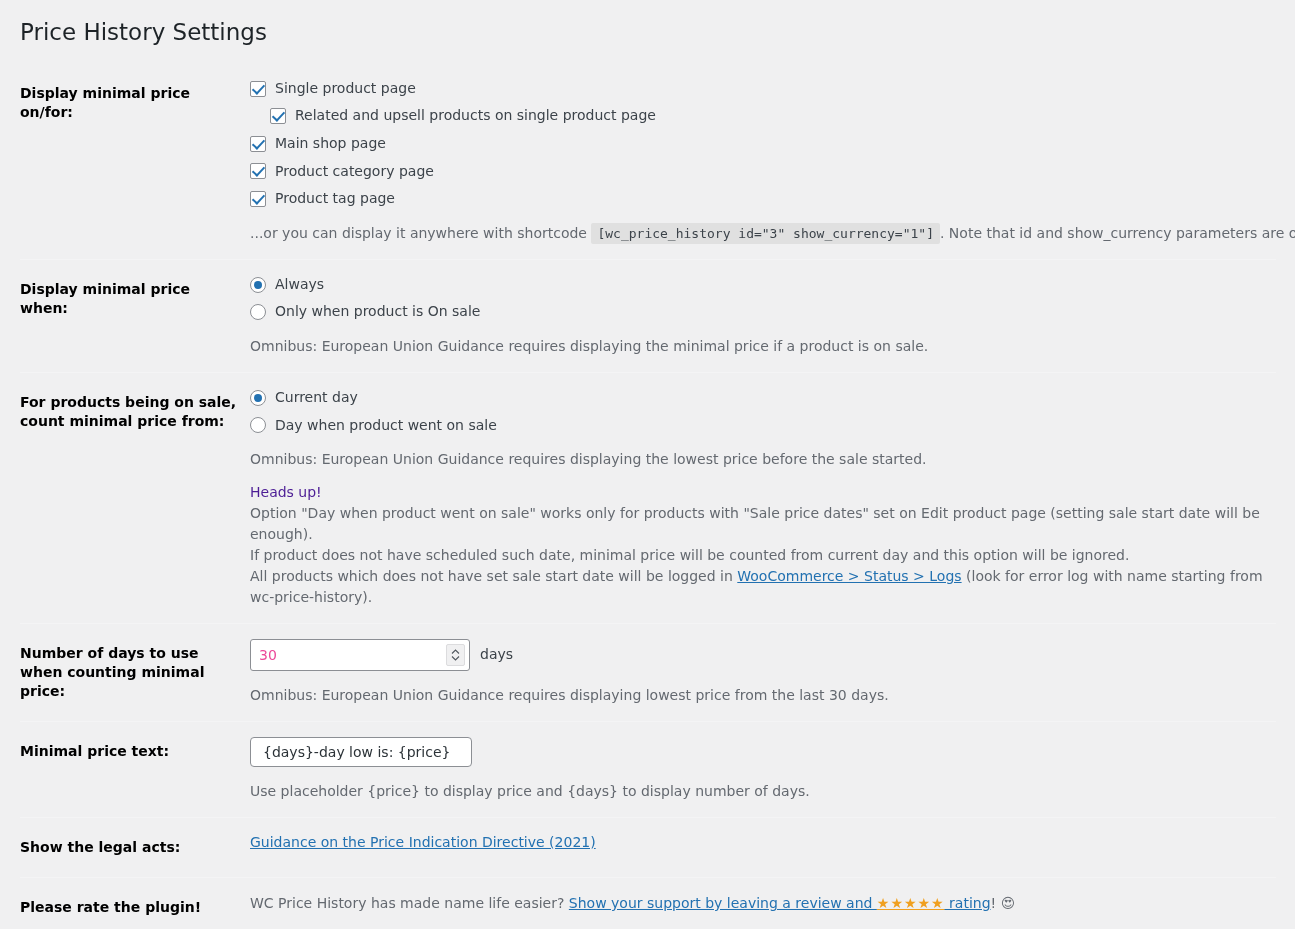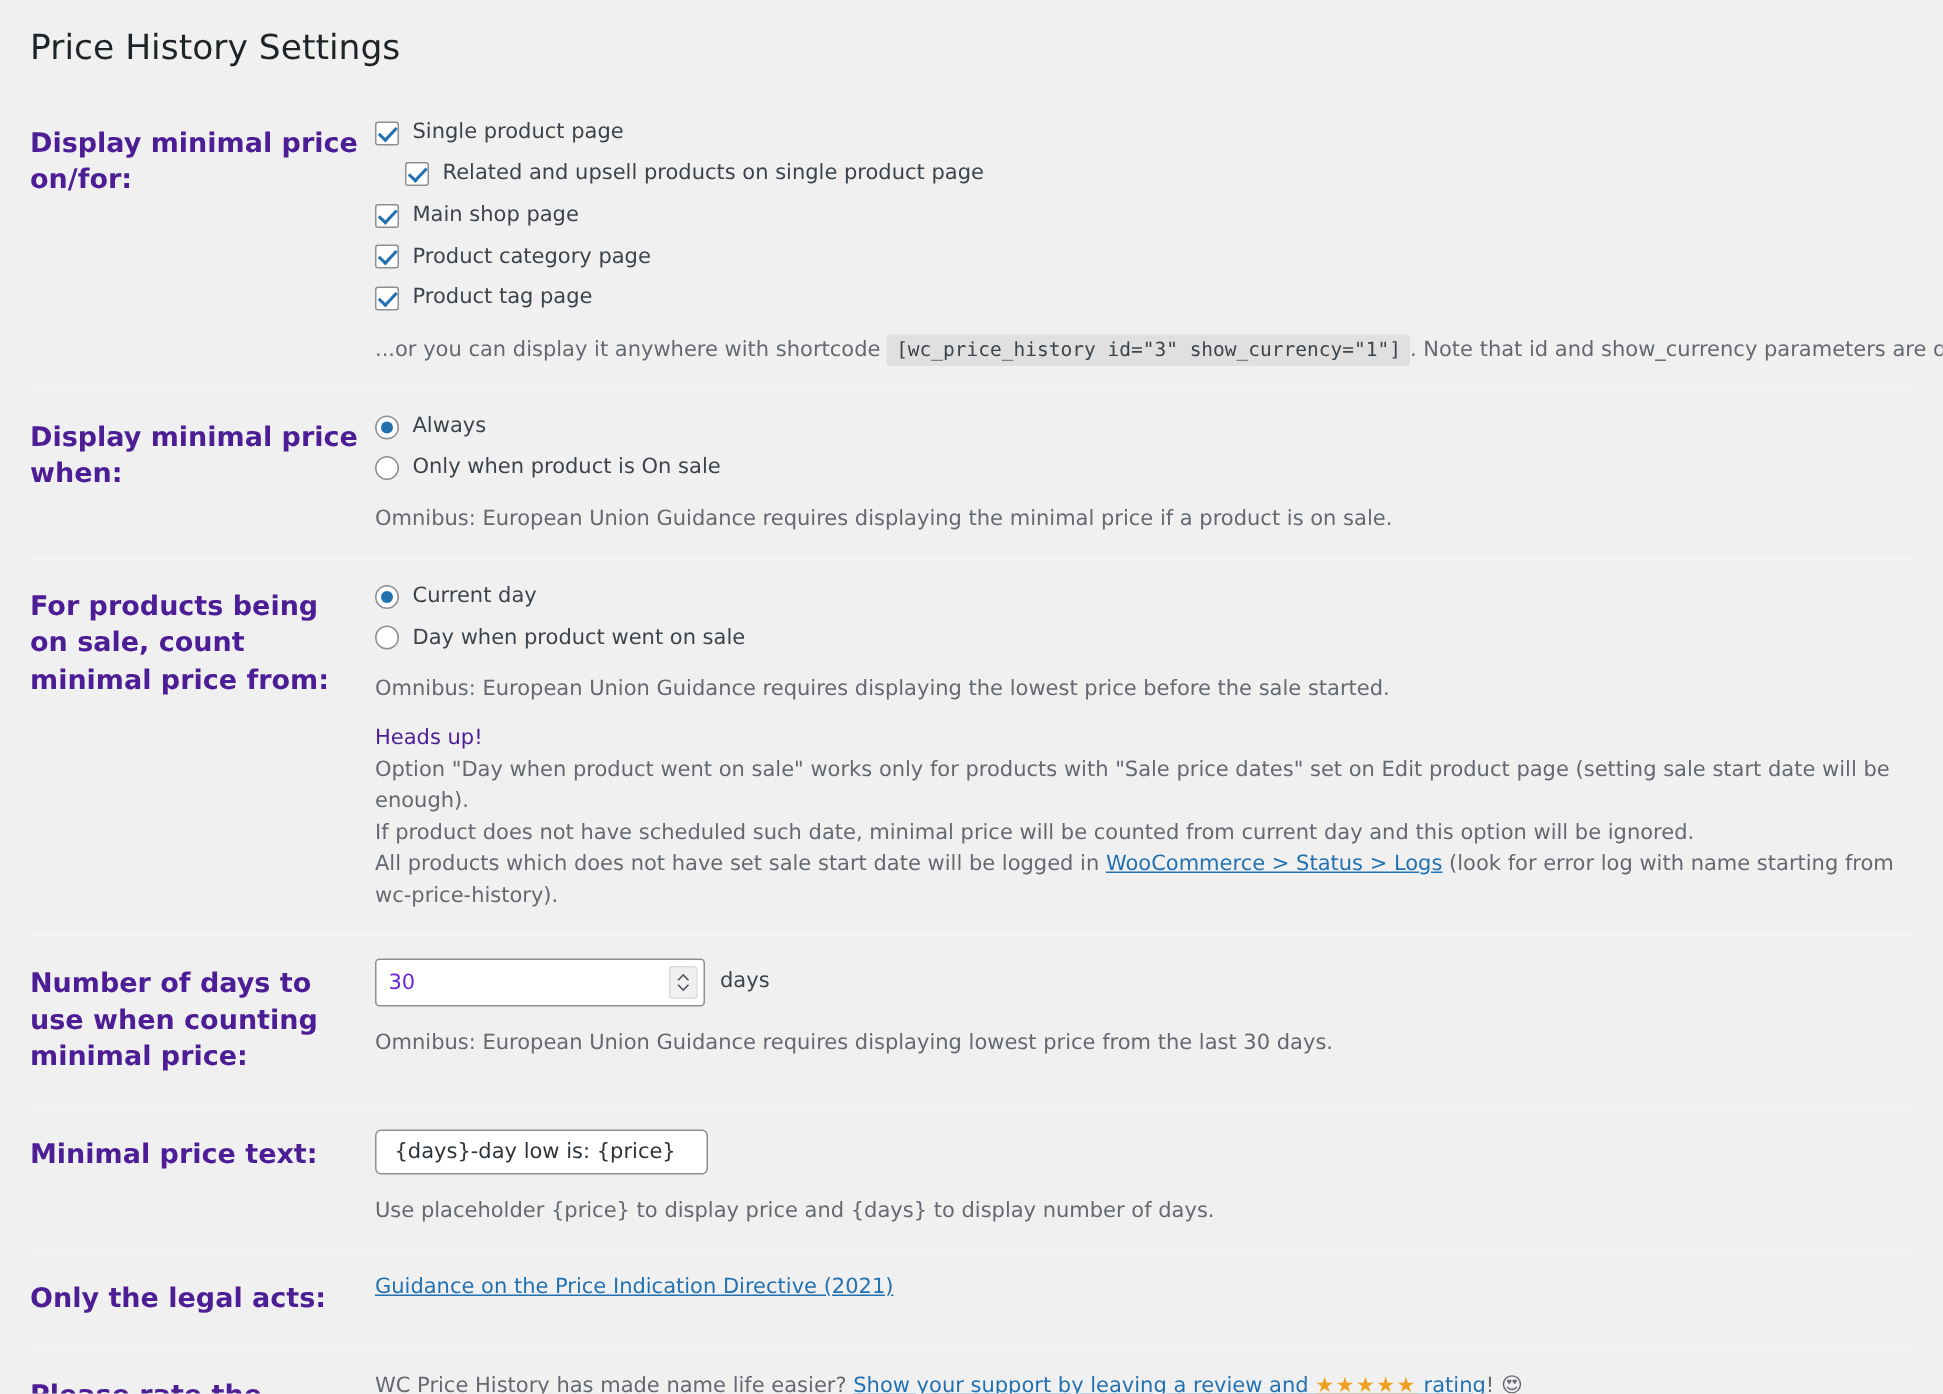--- a/index.html
+++ b/index.html
@@ -38,22 +38,22 @@
     border-top: 1px solid #f4f4f5;
   }
   table.form-table tr:first-child {
     border-top: none;
   }
   table.form-table th {
     width: 220px;
     text-align: left;
     vertical-align: top;
     font-weight: 600;
-    color: #4c1d95;
-    font-size: 18px;
+    color: #000000;
+    font-size: 14px;
     line-height: 1.35;
     padding: 20px 10px 20px 0;
   }
   table.form-table td {
     vertical-align: top;
     padding: 15px 10px 15px 0;
     line-height: 1.4;
   }
   
   .opt-row {
@@ -158,21 +158,21 @@
     box-sizing: border-box;
     overflow: hidden;
   }
   .num-field input {
     border: none;
     outline: none;
     flex: 1;
     height: 100%;
     padding: 0 8px;
     font-size: 14px;
-    color: #6d28d9;
+    color: #ec4899;
     font-family: "DejaVu Sans", "Liberation Sans", sans-serif;
     background: transparent;
     min-width: 0;
   }
   .spinner {
     width: 19px;
     height: 22px;
     margin-right: 4px;
     background: #f0f0f1;
     border: 1px solid #dcdcde;
@@ -312,21 +312,21 @@
 
       <tr>
         <th>Minimal price text:</th>
         <td>
           <input class="text-field" type="text" value="{days}-day low is: {price}" style="">
           <div class="desc">Use placeholder {price} to display price and {days} to display number of days.</div>
         </td>
       </tr>
 
       <tr>
-        <th>Only the legal acts:</th>
+        <th>Show the legal acts:</th>
         <td>
           <a class="link" href="#">Guidance on the Price Indication Directive (2021)</a>
         </td>
       </tr>
 
       <tr>
         <th>Please rate the plugin!</th>
         <td>
           <div class="plain-row"><span>WC Price History has made name life easier? </span><a class="link" href="#"><span>Show your support by leaving a review and </span><span class="stars">★★★★★</span><span> rating</span></a><span>!</span> <span class="emoji">😍</span></div>
         </td>

